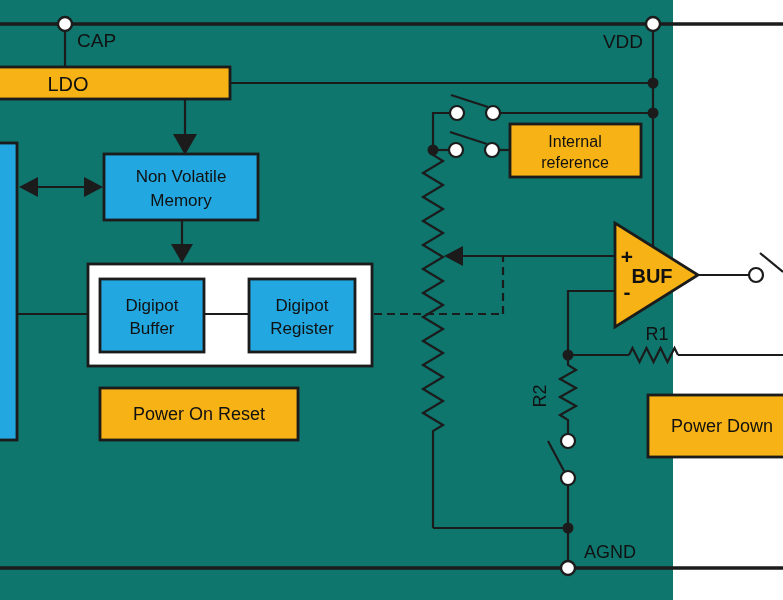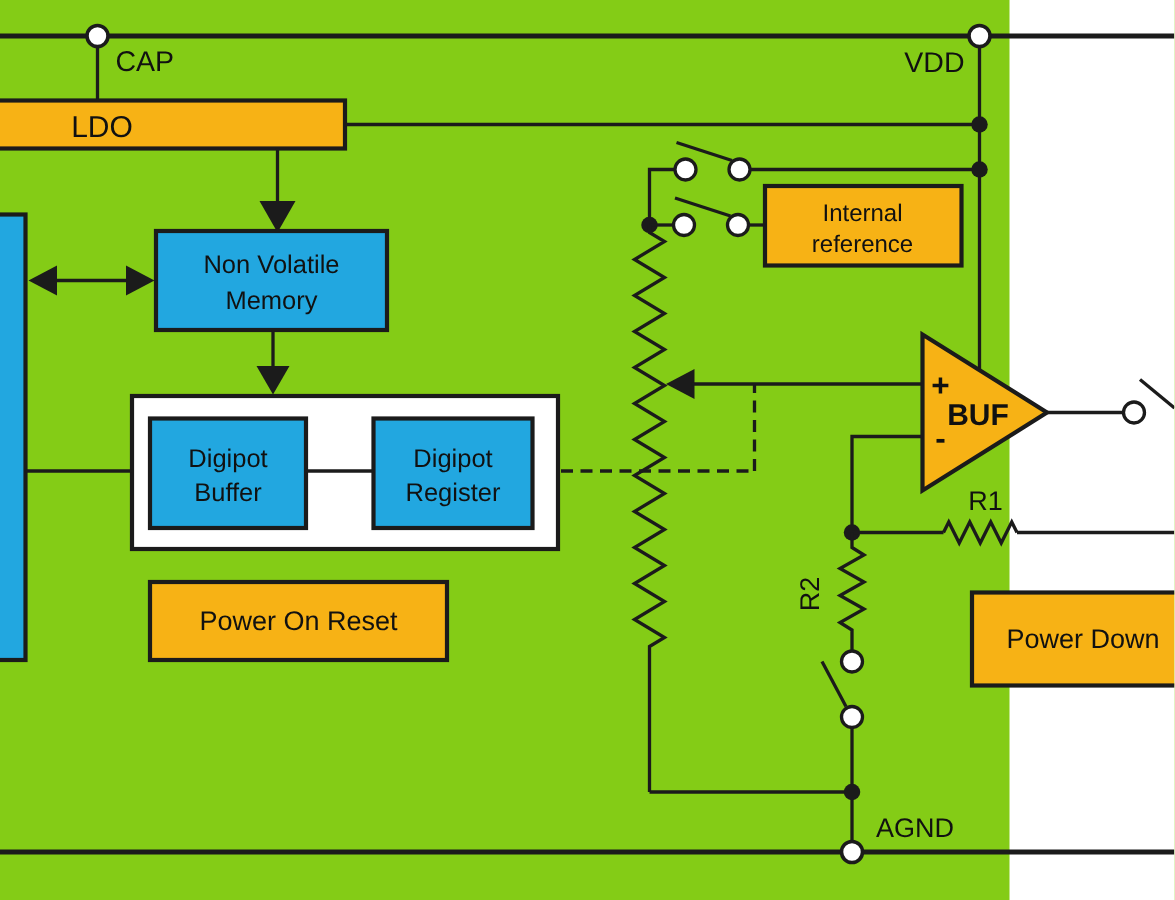--- a/index.html
+++ b/index.html
@@ -8,21 +8,21 @@
     width: 783px;
     height: 600px;
     background: #ffffff;
     overflow: hidden;
     font-family: "Liberation Sans", sans-serif;
   }
   .stage {
     position: relative;
     width: 673px;
     height: 600px;
-    background: #84cc16;
+    background: #0f766e;
   }
   svg { display: block; }
   text {
     fill: #111111;
     font-family: "Liberation Sans", sans-serif;
   }
   .wire   { stroke: #1b1b1b; stroke-width: 2.2; fill: none; }
   .wire-d { stroke: #1b1b1b; stroke-width: 2.2; fill: none; stroke-dasharray: 8 5; }
   .border { stroke: #1b1b1b; stroke-width: 3.4; fill: none; }
   .boxline{ stroke: #1b1b1b; stroke-width: 2.8; }

